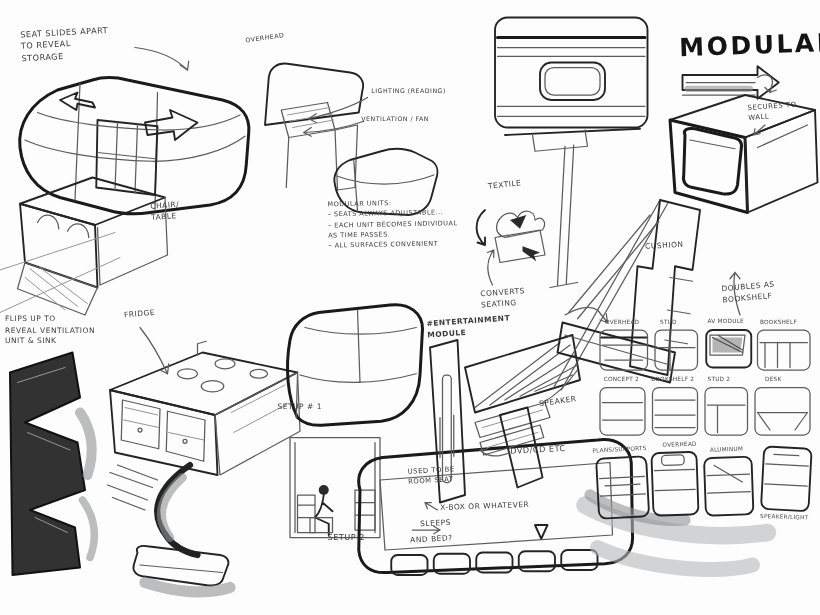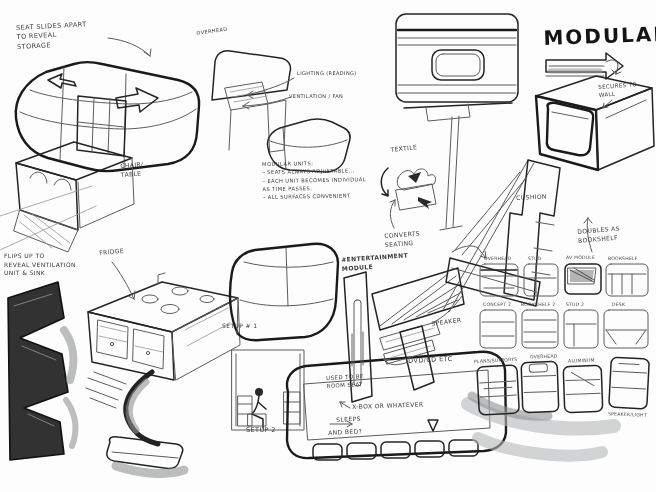--- a/index.html
+++ b/index.html
@@ -330,21 +330,21 @@
 
   <div class="note" style="left:341px;top:256px;font-size:6px;transform:rotate(-4deg);font-weight:bold;">#ENTERTAINMENT
 MODULE</div>
 
   <div class="note" style="left:431px;top:320px;font-size:6px;transform:rotate(-8deg);">SPEAKER</div>
 
   <div class="note" style="left:408px;top:357px;font-size:6.5px;transform:rotate(-3deg);">DVD/CD ETC</div>
 
   <div class="note" style="left:222px;top:322px;font-size:6px;">SETUP # 1</div>
 
-  <div class="note" style="left:246px;top:426px;font-size:6.5px;">SETUP 2</div>
+  <div class="note" style="left:262px;top:426px;font-size:6.5px;">SETUP 2</div>
 
   <div class="note" style="left:326px;top:375px;font-size:5.5px;transform:rotate(-3deg);">USED TO BE
 ROOM SEAT</div>
 
   <div class="note" style="left:336px;top:416px;font-size:6px;transform:rotate(-3deg);">SLEEPS</div>
 
   <div class="note" style="left:328px;top:429px;font-size:6px;transform:rotate(-3deg);">AND BED?</div>
 
   <div class="note" style="left:352px;top:403px;font-size:6px;transform:rotate(-2deg);">X-BOX OR WHATEVER</div>
 

